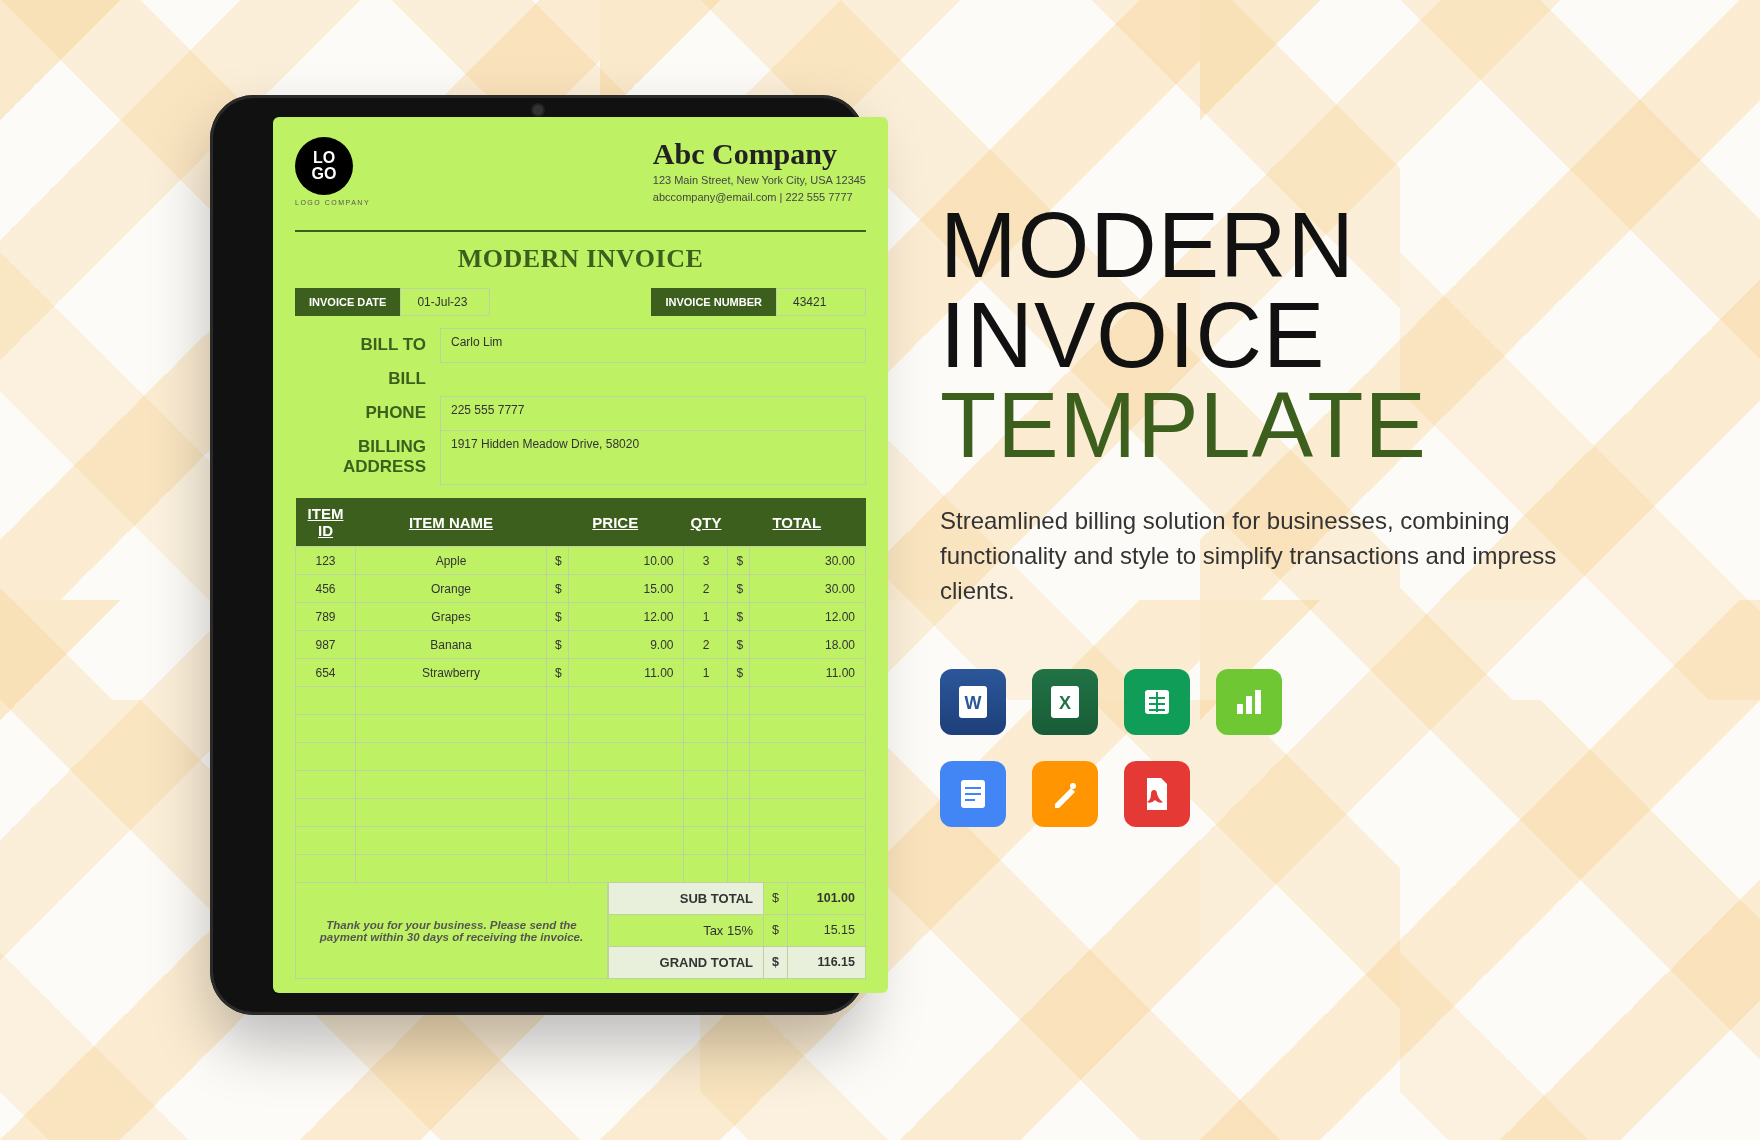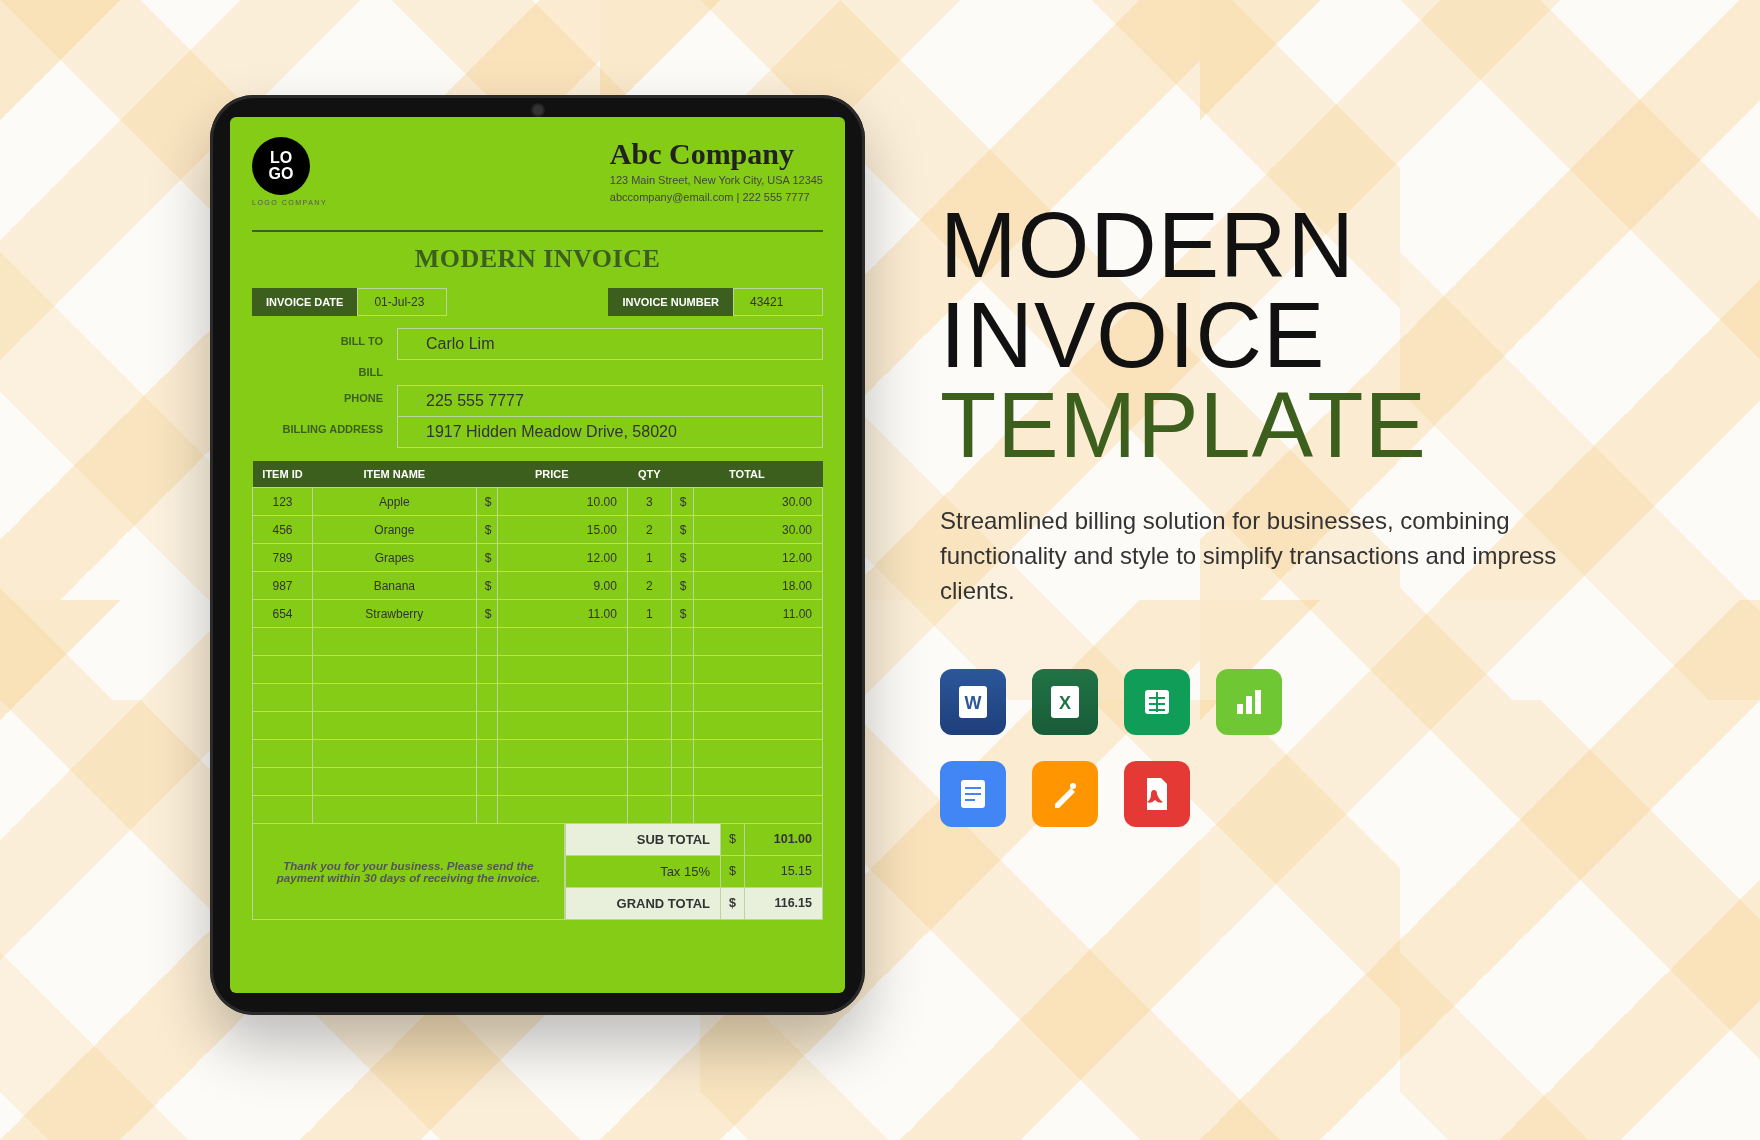--- a/index.html
+++ b/index.html
@@ -25,22 +25,22 @@
     width: 655px; height: 920px;
     background: #111; border-radius: 44px;
     padding: 22px 20px;
     box-shadow: 0 30px 60px rgba(0,0,0,.25), inset 0 0 0 3px #2a2a2a;
   }
   .camera {
     position: absolute; top: 10px; left: 50%; transform: translateX(-50%);
     width: 10px; height: 10px; border-radius: 50%; background: #333; box-shadow: 0 0 0 2px #222;
   }
   .screen {
-    width: 100%; height: 100%; background: #84cc16; border-radius: 6px; overflow: hidden;
-    font-size: 12.5px; color: #333;
+    width: 100%; height: 100%; background: #bef264; border-radius: 6px; overflow: hidden;
+    font-size: 12.5px; color: #333; margin-left: 43px;
   }
 
   
   .inv-pad { padding: 20px 22px 14px; }
   .inv-header { display: flex; justify-content: space-between; align-items: flex-start; }
   .logo-wrap { text-align: center; }
   .logo-circle { width: 58px; height: 58px; border-radius: 50%; background: #000; color: #fff; display: flex; align-items: center; justify-content: center; font-weight: 700; font-size: 16px; line-height: 1; }
   .logo-circle span { display:block; }
   .logo-caption { font-size: 7px; letter-spacing: 1.5px; margin-top: 4px; color:#555; }
   .company { text-align: left; }
@@ -50,25 +50,25 @@
   .divider { border-top: 2px solid #3d5f1e; margin: 10px 22px 0; }
   .inv-title { text-align: center; font-family: Georgia, serif; font-size: 26px; font-weight: 700; color: #3d5f1e; letter-spacing: .5px; padding: 12px 0 14px; }
 
   .meta-row { display: flex; gap: 30px; padding: 0 22px 12px; }
   .meta-box { display:flex; align-items:stretch; }
   .meta-label { background:#3d5f1e; color:#fff; font-size:11px; font-weight:700; padding: 6px 14px; display:flex; align-items:center; }
   .meta-val { border:1px solid #bcd39f; padding: 6px 16px; font-size:12px; display:flex; align-items:center; min-width:90px; }
 
   .bill-grid { padding: 0 22px 14px; }
   .bill-row { display:flex; }
-  .bill-label { width: 145px; text-align:right; padding: 7px 14px 7px 0; font-size:11px; font-weight:700; color:#3d5f1e; }
-  .bill-val { flex:1; border:1px solid #bcd39f; padding: 6px 28px; font-size:16px; margin-bottom:-1px; }
+  .bill-label { width: 145px; text-align:right; padding: 7px 14px 7px 0; font-size:17px; font-weight:700; color:#3d5f1e; }
+  .bill-val { flex:1; border:1px solid #bcd39f; padding: 6px 10px; font-size:12px; margin-bottom:-1px; }
 
   table.items { width: calc(100% - 44px); margin: 0 22px; border-collapse: collapse; font-size: 12px; }
-  table.items th { background:#3d5f1e; color:#fff; font-size:11px; padding:7px 6px; font-weight:700; }
+  table.items th { background:#3d5f1e; color:#fff; font-size:15px; padding:7px 6px; font-weight:700;text-decoration:underline; }
   table.items td { border:1px solid #bcd39f; padding:6px 6px; text-align:center; height: 28px; }
   table.items td.cur { text-align:left; width:14px; padding-left:8px; }
   table.items td.num { text-align:right; padding-right:10px; }
   .col-id{width:60px}.col-name{}.col-price{width:80px}.col-qty{width:44px}.col-total{width:80px}
 
   .bottom { display:flex; margin: 0 22px; }
   .thank { flex:1; border:1px solid #bcd39f; border-top:none; font-style: italic; font-size: 11.5px; color:#555; display:flex; align-items:center; justify-content:center; text-align:center; padding: 8px 18px; font-weight: bold; }
   .totals { width: 258px; }
   .trow { display:flex; }
   .tlabel { flex:1; border:1px solid #bcd39f; border-top:none; padding:8px 10px; font-size:13px; font-weight:700; text-align:right; color:#333; }

